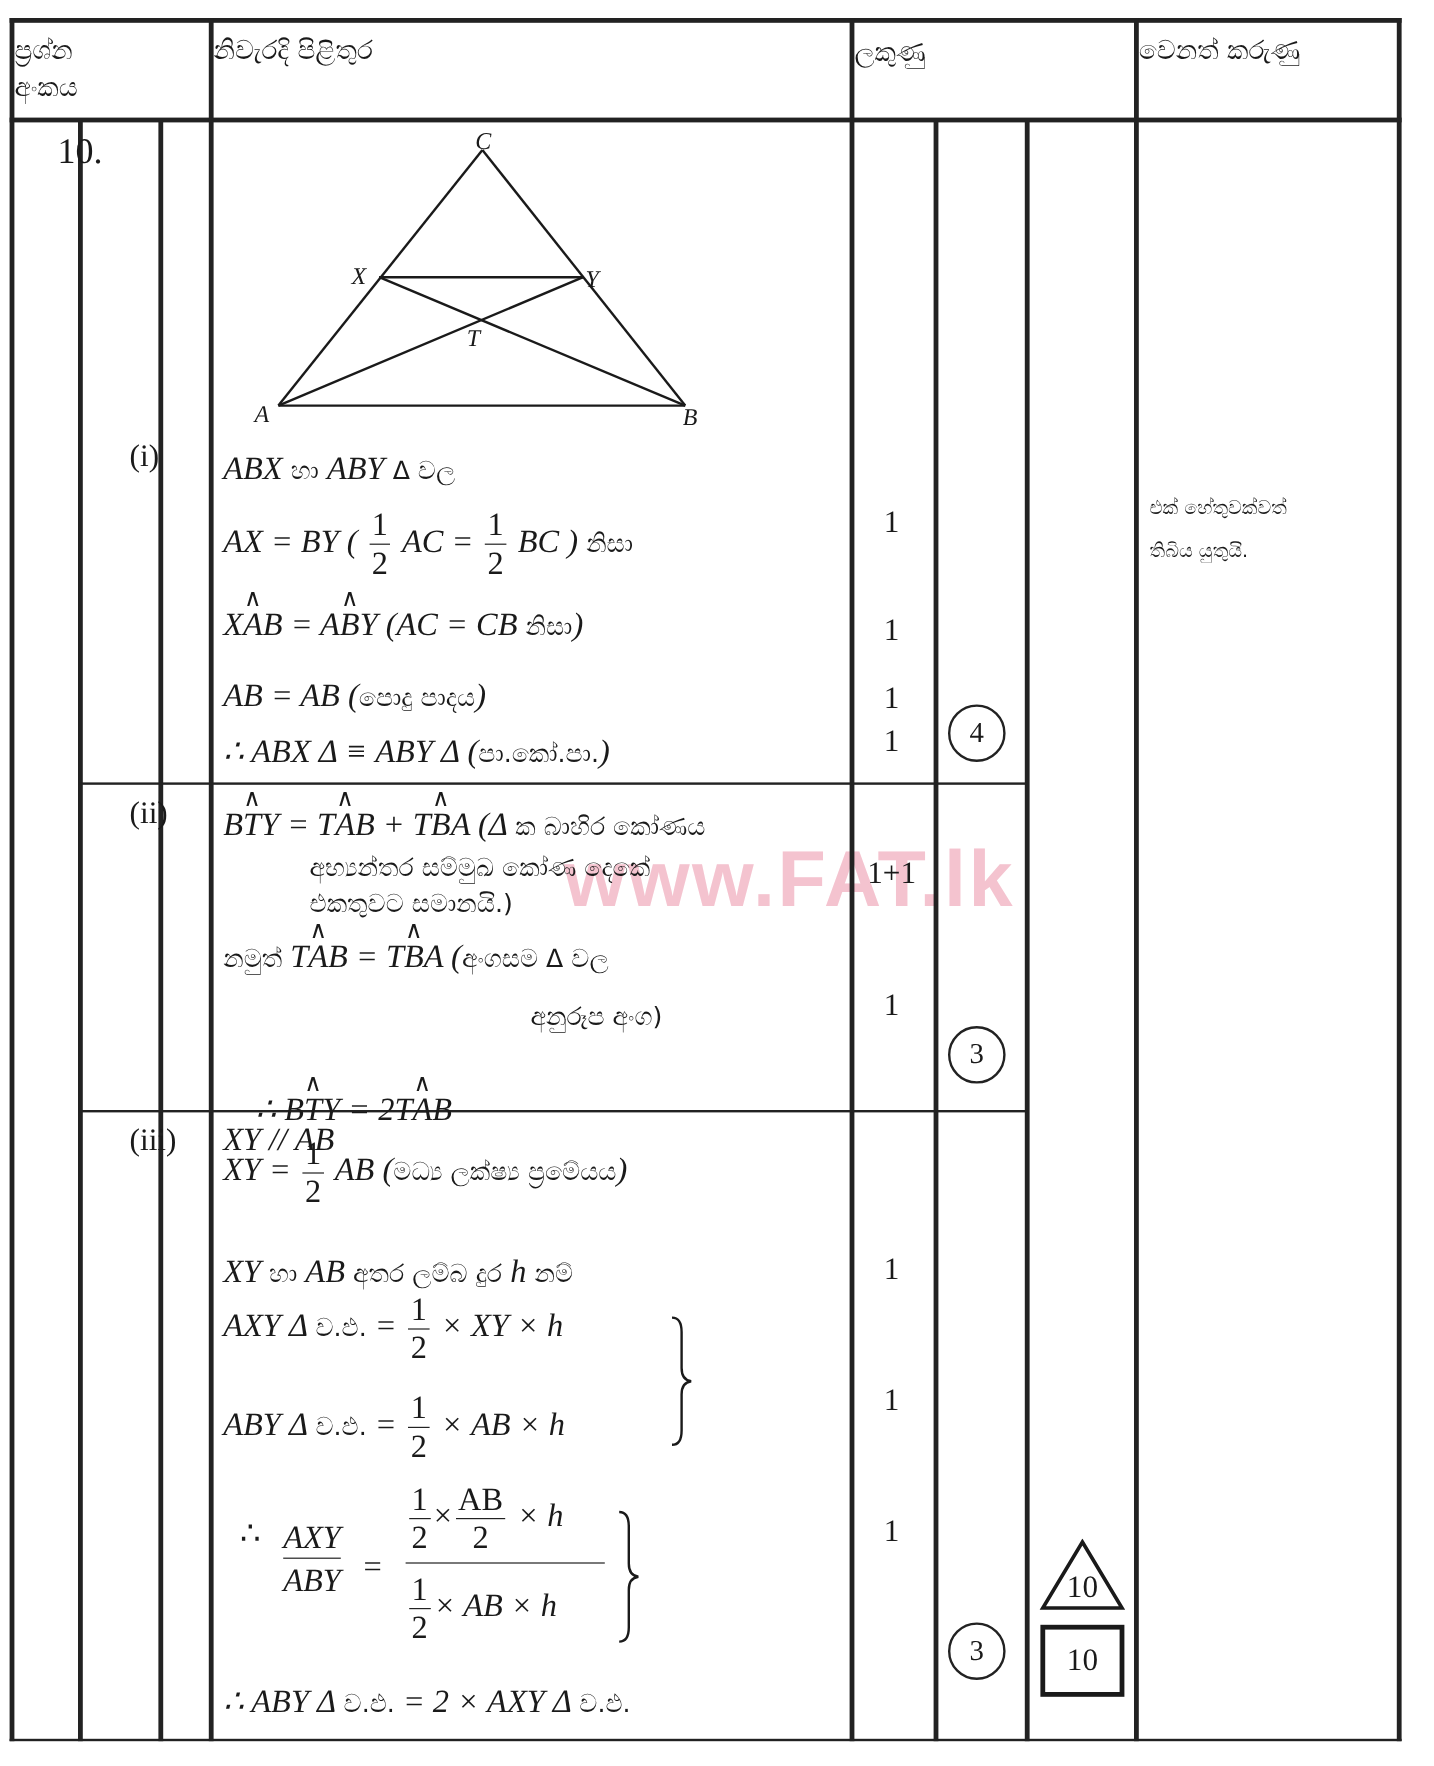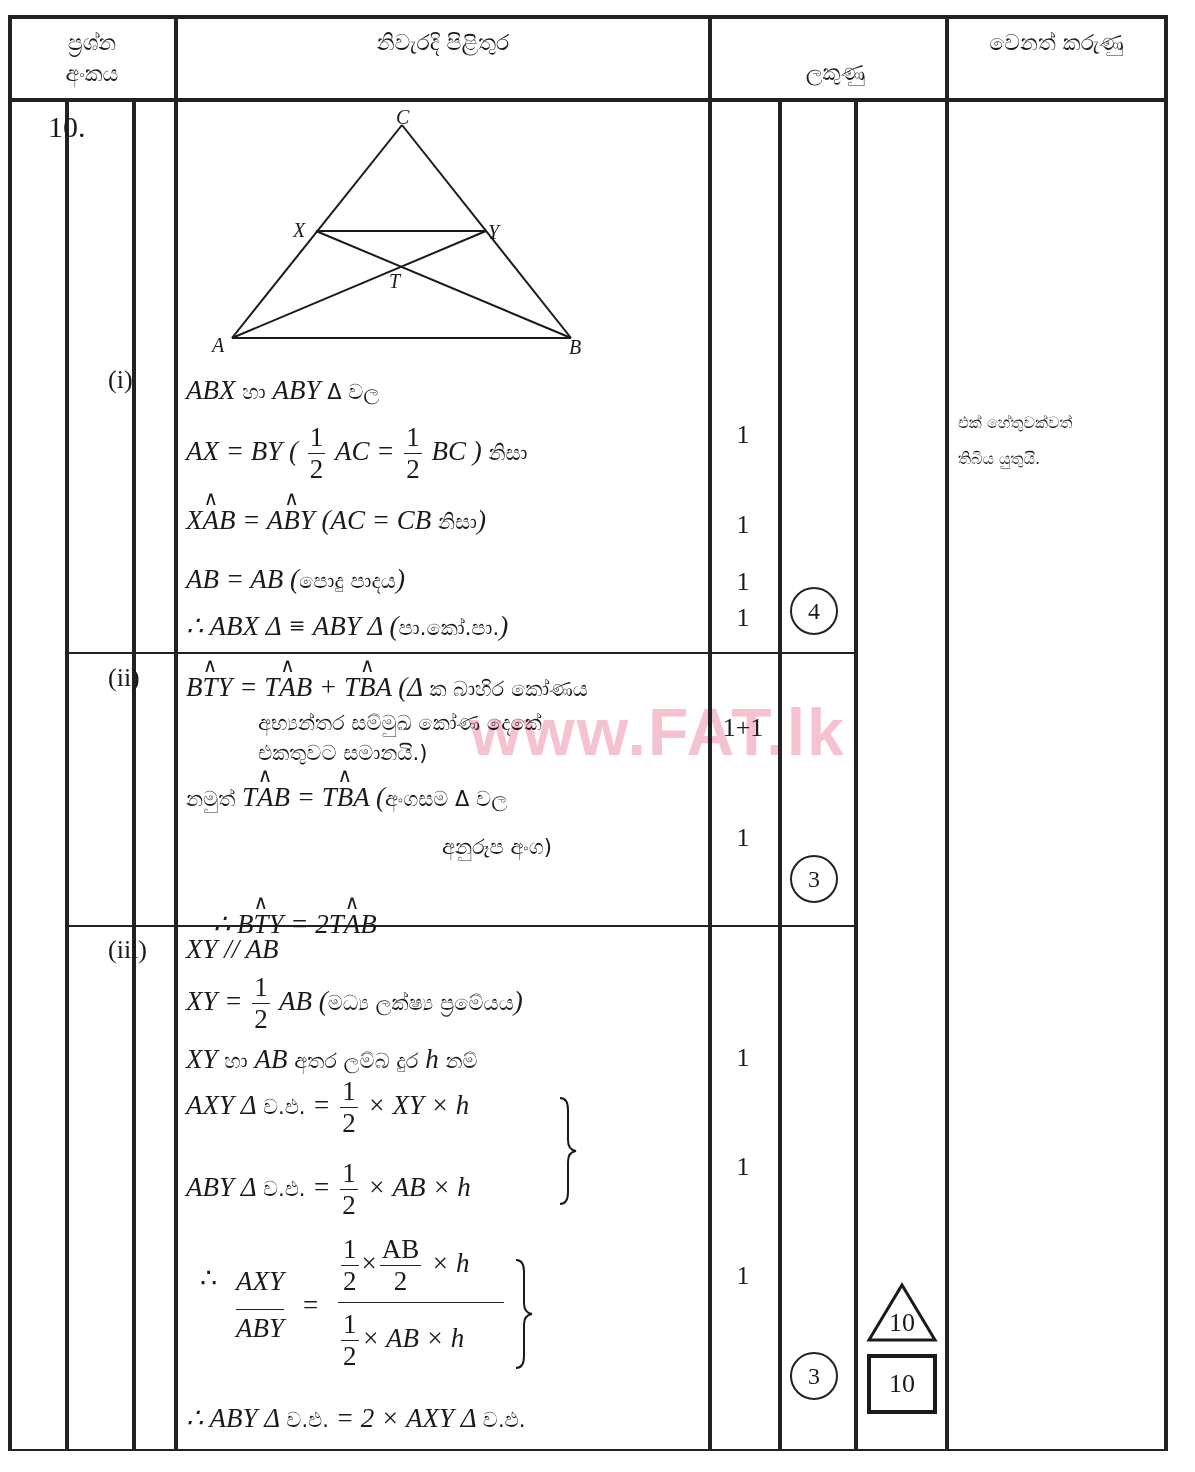--- a/index.html
+++ b/index.html
@@ -2,21 +2,21 @@
 <html><head>
 <meta charset="utf-8">
 <style>
   html, body { margin: 0; padding: 0; background: #ffffff; }
   body { width: 1195px; height: 1472px; position: relative; overflow: hidden;
          font-family: "Liberation Serif", "DejaVu Serif", serif; color: #1a1a1a; }
   .abs { position: absolute; }
   .vline { position: absolute; background: #222; width: 4px; }
   .hline { position: absolute; background: #222; height: 4px; }
   .hthin { position: absolute; background: #222; height: 2px; }
-  .hdr { position: absolute; font-family: "DejaVu Sans", sans-serif; font-size: 22px; text-align: center; }
+  .hdr { position: absolute; font-family: "DejaVu Sans", sans-serif; font-size: 22px; }
   .m { font-style: italic; font-family: "Liberation Serif", serif; }
   .line { position: absolute; left: 186px; font-size: 27px; white-space: nowrap; }
   .sin { font-family: "DejaVu Sans", sans-serif; font-style: normal; font-size: 21px; }
   .frac { display: inline-block; vertical-align: middle; text-align: center; font-style: normal; line-height: 1; margin: 0 3px; }
   .frac .n { display: block; border-bottom: 1.5px solid #222; padding: 0 2px 2px; }
   .frac .d { display: block; padding-top: 2px; }
   .hat { position: relative; display: inline-block; }
   .hat::before { content: "\2227"; position: absolute; top: -19px; left: 50%; transform: translateX(-50%);
                  font-size: 20px; font-style: normal; }
   .mark { position: absolute; font-size: 26px; width: 70px; text-align: center; }
@@ -49,21 +49,21 @@
   <div class="hthin" style="left:66px; top:652px; width:790px;"></div>
   <div class="hthin" style="left:66px; top:925px; width:790px;"></div>
 </div>
 
 <div>
   <div class="hdr" style="left:12px; top:30px; width:160px;">
     <div>ප්‍රශ්න</div>
     <div style="margin-top:6px;">අංකය</div>
   </div>
   <div class="hdr" style="left:178px; top:30px; width:530px;">නිවැරදි පිළිතුර</div>
-  <div class="hdr" style="left:712px; top:32px; width:247px;margin-top:28px;">ලකුණු</div>
+  <div class="hdr" style="left:712px; top:32px; width:247px;">ලකුණු</div>
   <div class="hdr" style="left:949px; top:30px; width:215px;">වෙනත් කරුණු</div>
 </div>
 
 <div class="label" style="left:18px; top:110px; font-size:30px;">10.</div>
 
 <svg class="abs" style="left:176px; top:100px;" width="532" height="265">
   <g stroke="#1a1a1a" stroke-width="2" fill="none">
     <line x1="226" y1="25" x2="56" y2="238"></line>
     <line x1="226" y1="25" x2="395" y2="238"></line>
     <line x1="56" y1="238" x2="395" y2="238"></line>
@@ -147,21 +147,21 @@
   <div class="circle" style="left:790px; top:855px;">3</div>
 </div>
 
 <div>
   <div class="label" style="left:78px; top:935px;">(iii)</div>
 
   <div class="line" style="top:934px;text-align:right;">
     <span class="m">XY // AB</span>
   </div>
 
-  <div class="line" style="top:974px;">
+  <div class="line" style="top:948px;">
     <span class="m">XY = </span><span class="frac"><span class="n">1</span><span class="d">2</span></span><span class="m"> AB (</span><span class="sin">මධ්‍ය ලක්ෂ්‍ය ප්‍රමේයය</span><span class="m">)</span>
   </div>
 
   <div class="line" style="top:1044px;">
     <span class="m">XY </span><span class="sin">හා</span><span class="m"> AB </span><span class="sin">අතර ලම්බ දුර</span><span class="m"> h </span><span class="sin">නම්</span>
   </div>
 
   <div class="line" style="top:1078px;">
     <span class="m">AXY  Δ </span><span class="sin">ව.ඵ.</span><span class="m"> = </span><span class="frac"><span class="n">1</span><span class="d">2</span></span><span class="m"> ×  XY  × h</span>
   </div>
@@ -169,21 +169,21 @@
   <div class="line" style="top:1160px;">
     <span class="m">ABY  Δ </span><span class="sin">ව.ඵ.</span><span class="m"> = </span><span class="frac"><span class="n">1</span><span class="d">2</span></span><span class="m"> × AB  × h</span>
   </div>
 
   <svg class="abs" style="left:556px; top:1096px;" width="24" height="110">
     <path d="M4 2 Q12 2 12 14 L12 44 Q12 54 20 55 Q12 56 12 66 L12 96 Q12 108 4 108" stroke="#1a1a1a" stroke-width="2" fill="none"></path>
   </svg>
 
   <div class="abs" style="left:200px; top:1262px; font-size:27px;">∴</div>
   <div class="abs m" style="left:236px; top:1268px; font-size:27px; text-align:center; line-height:1;">
-    <div style="border-bottom:1.5px solid #222; padding-bottom:14px;">AXY</div>
+    <div style="border-bottom:1.5px solid #222; padding-bottom:3px;">AXY</div>
     <div style="padding-top:5px;">ABY</div>
   </div>
   <div class="abs" style="left:303px; top:1290px; font-size:27px;">=</div>
 
   <div class="abs" style="left:338px; top:1236px; width:166px; font-size:27px;">
     <div style="height:66px; border-bottom:1.5px solid #222; white-space:nowrap;">
       <span class="frac"><span class="n">1</span><span class="d">2</span></span><span>×</span><span class="frac m"><span class="n">AB</span><span class="d" style="font-style:normal;">2</span></span> <span class="m">×  h</span>
     </div>
     <div style="padding-top:8px; white-space:nowrap;">
       <span class="frac"><span class="n">1</span><span class="d">2</span></span><span class="m">× AB  ×  h</span>

